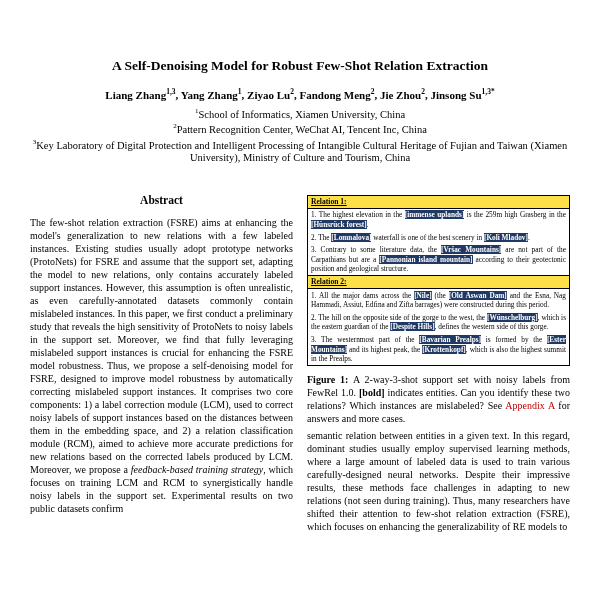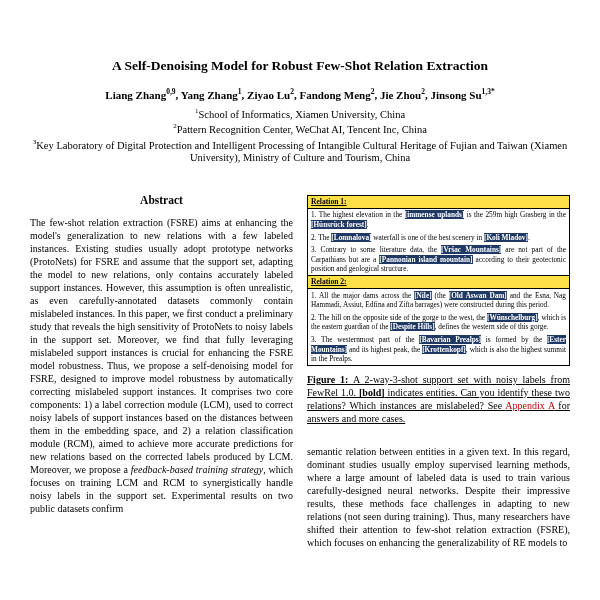--- a/index.html
+++ b/index.html
@@ -28,33 +28,33 @@
     background:#fde047; font-weight:700; text-decoration:underline;
     padding:1px 3px; font-size:7.6px;
     border-top:1px solid #000; border-bottom:1px solid #000;
   }
   .figbox .rel-head:first-child { border-top:none; }
   .inst { padding:1.5px 3px 1px; }
   .hl { background:#1f3864; color:#ffffff; font-weight:700; }
   .b { font-weight:700; }
   .i { font-style:italic; }
   .red { color:#c00000; }
-  .caption { margin:0 0 20px;text-decoration:underline; }
+  .caption { margin:0 0 4px; }
   .bodytext { margin:0; }
 </style>
 </head>
 <body>
 
 <div class="page">
 
   <header class="head">
     <h1 class="title">A Self-Denoising Model for Robust Few-Shot Relation Extraction</h1>
 
     <div class="authors">
-      <span><span>Liang Zhang</span><sup>0,9</sup><span>,  </span></span><span><span>Yang Zhang</span><sup>1</sup><span>,  </span></span><span><span>Ziyao Lu</span><sup>2</sup><span>,  </span></span><span><span>Fandong Meng</span><sup>2</sup><span>,  </span></span><span><span>Jie Zhou</span><sup>2</sup><span>,  </span></span><span><span>Jinsong Su</span><sup>1,3*</sup><span></span></span>
+      <span><span>Liang Zhang</span><sup>1,3</sup><span>,  </span></span><span><span>Yang Zhang</span><sup>1</sup><span>,  </span></span><span><span>Ziyao Lu</span><sup>2</sup><span>,  </span></span><span><span>Fandong Meng</span><sup>2</sup><span>,  </span></span><span><span>Jie Zhou</span><sup>2</sup><span>,  </span></span><span><span>Jinsong Su</span><sup>1,3*</sup><span></span></span>
     </div>
 
     <div class="affil first"><sup>1</sup><span>School of Informatics, Xiamen University, China</span></div>
     <div class="affil"><sup>2</sup><span>Pattern Recognition Center, WeChat AI, Tencent Inc, China</span></div>
     <div class="affil"><sup>3</sup><span>Key Laboratory of Digital Protection and Intelligent Processing of Intangible Cultural Heritage of Fujian and Taiwan (Xiamen University), Ministry of Culture and Tourism, China</span></div>
 
   </header>
 
   <div class="cols">
 

